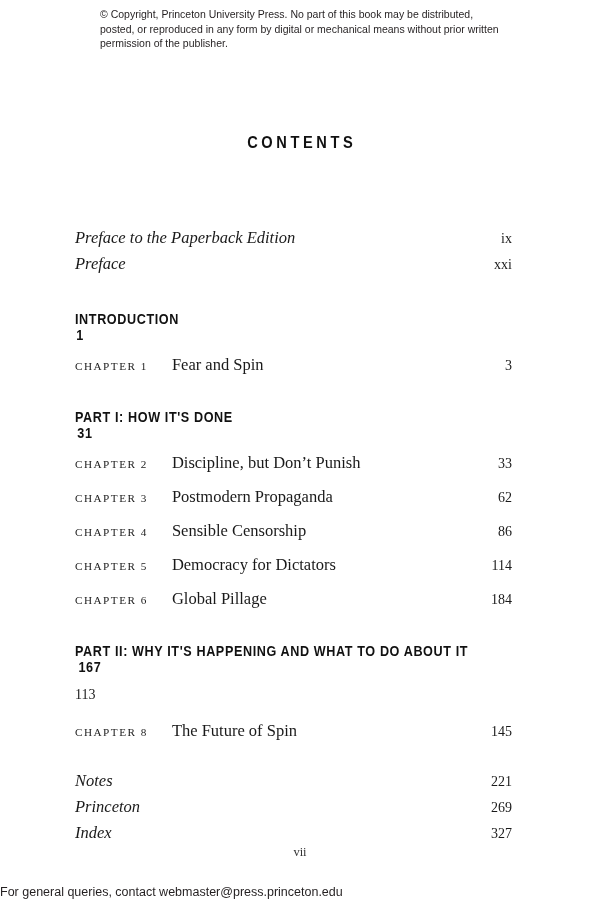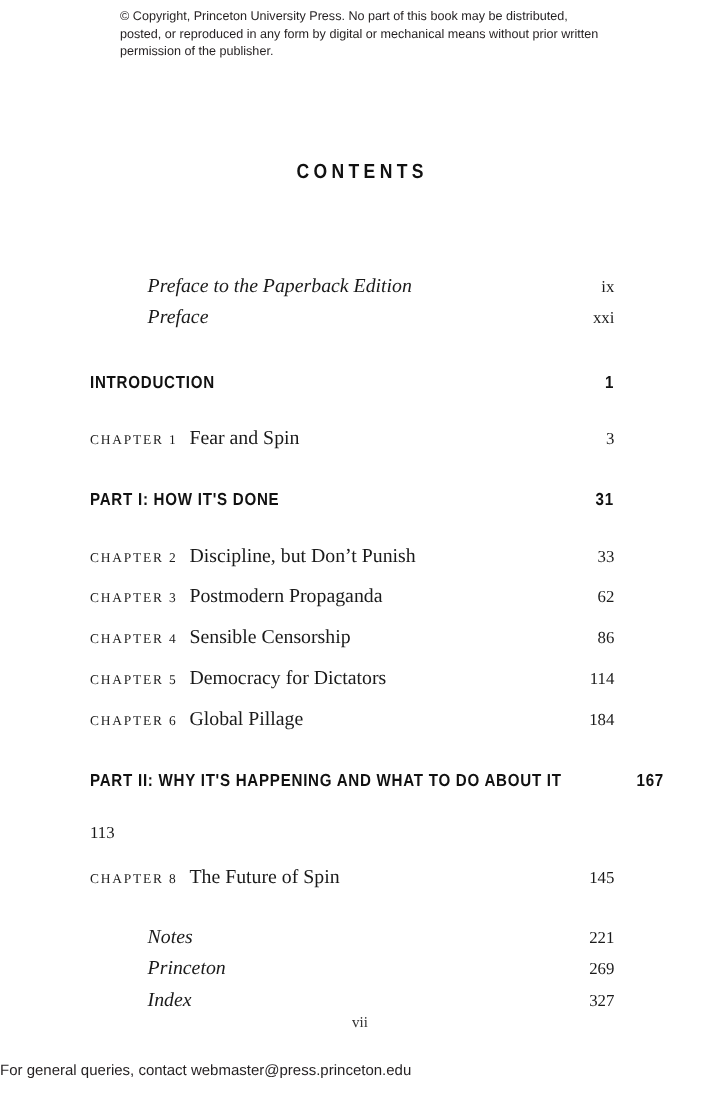--- a/index.html
+++ b/index.html
@@ -62,30 +62,30 @@
   .entry .label { white-space: nowrap; }
   .entry .page  { white-space: nowrap; text-align: right; }
 
   
   .matter {
     height: 26px;
   }
   .matter .label {
     font-style: italic;
     font-size: 16.5px;
-    margin-left: 48px;
   }
   .matter .page {
     font-size: 14px;
     font-style: normal;
   }
 
   
   .part {
     height: 20px;
+    flex-direction: column;
   }
   .part .label,
   .part .page {
     font-family: "Liberation Sans Narrow", "Liberation Sans", sans-serif;
     font-weight: bold;
     font-size: 14.5px;
     letter-spacing: 0.7px;
     color: #111111;
     transform: scaleX(0.87);
     transform-origin: left center;
@@ -98,21 +98,21 @@
   .chapter {
     height: 23px;
   }
   .chapter .label {
     font-size: 16.5px;
   }
   .chapter .chapter-num {
     font-size: 11.2px;
     letter-spacing: 1.5px;
     text-transform: uppercase;
-    margin-right: 10px;
+    margin-right: 24px;
   }
   .chapter .page {
     font-size: 14px;
   }
 
   
   .gap-sm { height: 11px; }
   .gap-md { height: 24px; }
   .gap-lg { height: 27px; }
   .gap-xl { height: 31px; }

